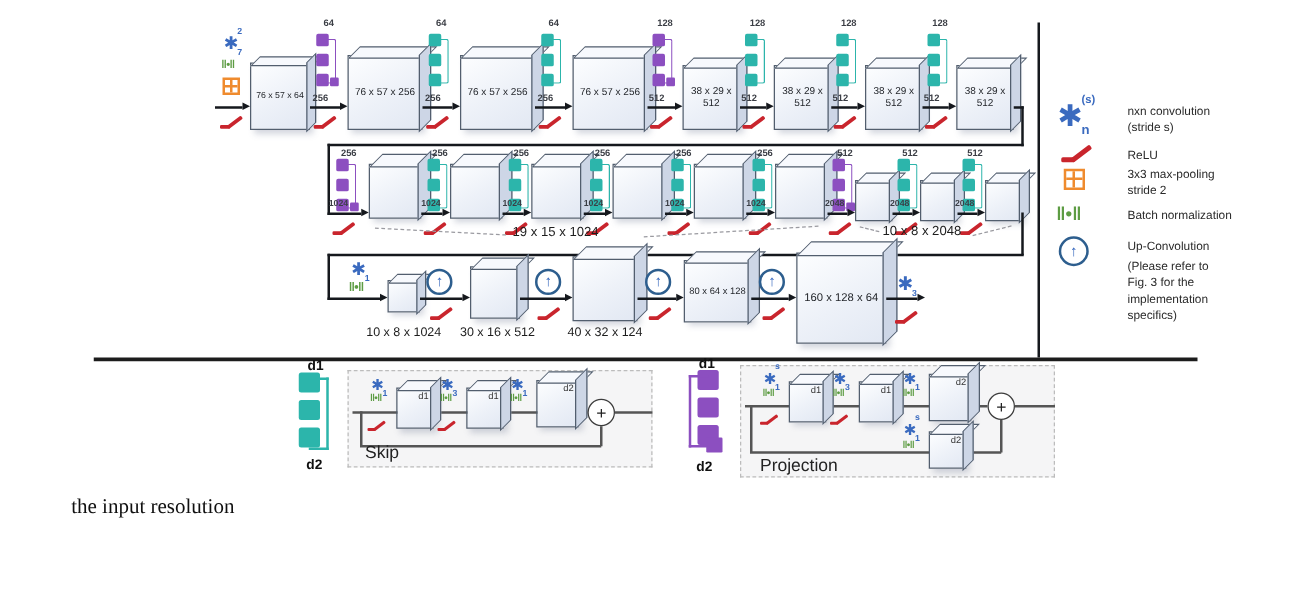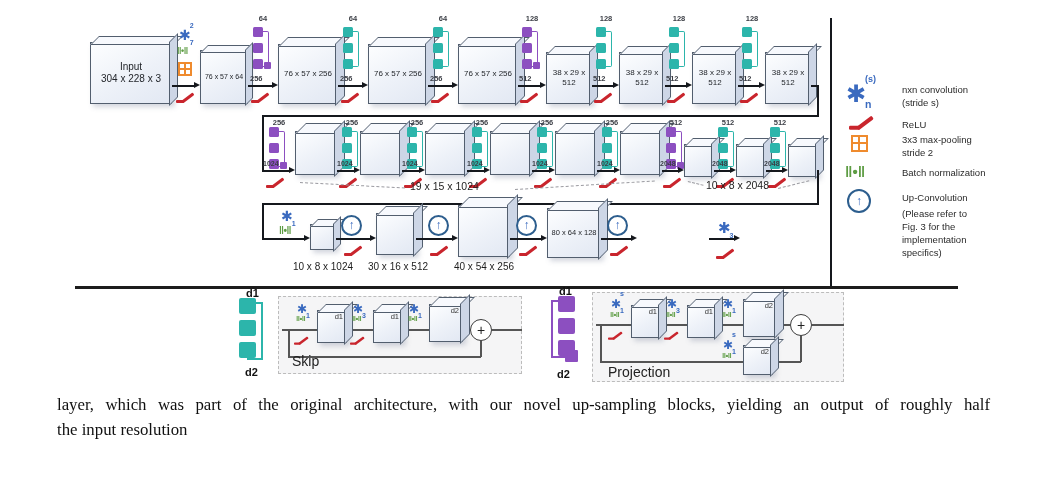--- a/index.html
+++ b/index.html
@@ -62,26 +62,20 @@
   .blklbl{position:absolute;font-size:14px;color:#222}
   .caption{position:absolute;left:57px;top:392px;width:933px}
   .capline{font-size:16.8px;line-height:25px;color:#101010;font-family:"Liberation Serif","DejaVu Serif",serif}
   .jst{text-align:justify;text-align-last:justify}
 </style>
 </head>
 <body>
 
 <div class="frame">
 
-  <div class="cube" style="left:90px;top:42px;width:82px;height:62px;--d:7px">
-    <span class="lbl" style="font-size:10px">
-      <span>Input</span>
-      <span>304 x 228 x 3</span>
-    </span>
-  </div>
   <span class="conv abs" style="left:179px;top:27px"><i class="ast">✱</i><i class="csup">2</i><i class="csub">7</i></span>
   <span class="bn abs" style="left:177px;top:47px">‖•‖</span>
   <span class="pool abs" style="left:178px;top:62px"></span>
   <div class="hl" style="left:172px;top:85px;width:22px"></div>
   <div class="ah" style="left:194px;top:82px"></div>
   <span class="relu abs" style="left:176px;top:92px"></span>
 
   <div class="cube" style="left:200px;top:50px;width:48px;height:54px;--d:6px">
     <span class="lbl" style="font-size:7px">
         <span>76 x 57 x 64</span>
@@ -368,41 +362,47 @@
   <div class="cube" style="left:376px;top:213px;width:40px;height:42px;--d:8px"></div>
   <span class="dim" style="left:358px;top:261px;width:80px">30 x 16 x 512</span>
 
   <span class="upconv" style="left:428px;top:215px">
       <b>↑</b>
     </span>
   <span class="relu abs" style="left:430px;top:245px"></span>
   <div class="hl" style="left:416px;top:238px;width:36px"></div>
   <div class="ah" style="left:452px;top:235px"></div>
   <div class="cube" style="left:458px;top:205px;width:52px;height:52px;--d:9px"></div>
-  <span class="dim" style="left:442px;top:261px;width:84px">40 x 54 x 256</span>
+  <span class="dim" style="left:442px;top:261px;width:84px">40 x 32 x 124</span>
 
   <span class="upconv" style="left:516px;top:215px">
       <b>↑</b>
     </span>
   <span class="relu abs" style="left:519px;top:245px"></span>
   <div class="hl" style="left:510px;top:238px;width:31px"></div>
   <div class="ah" style="left:541px;top:235px"></div>
   <div class="cube" style="left:547px;top:208px;width:54px;height:50px;--d:8px">
     <span class="lbl" style="font-size:7.5px">
         <span>80 x 64 x 128</span>
         <span></span>
       </span>
   </div>
 
   <span class="upconv" style="left:607px;top:215px">
       <b>↑</b>
     </span>
   <span class="relu abs" style="left:610px;top:245px"></span>
   <div class="hl" style="left:601px;top:238px;width:30px"></div>
   <div class="ah" style="left:631px;top:235px"></div>
+  <div class="cube" style="left:637px;top:202px;width:72px;height:73px;--d:10px">
+    <span class="lbl" style="font-size:9px">
+        <span>160 x 128 x 64</span>
+        <span></span>
+      </span>
+  </div>
 
   <span class="conv abs" style="left:718px;top:220px"><i class="ast" style="font-size:15px">✱</i><i class="csub">3</i></span>
   <span class="relu abs" style="left:716px;top:248px"></span>
   <div class="hl" style="left:709px;top:238px;width:25px"></div>
   <div class="ah" style="left:734px;top:235px"></div>
 
   <div class="vl" style="left:830px;top:18px;height:268px;width:2px"></div>
 
   <span class="conv lg abs" style="left:846px;top:82px"><i class="ast">✱</i><i class="csup">(s)</i><i class="csub">n</i></span>
   <span class="legtext" style="left:902px;top:84px">nxn convolution</span>
@@ -512,17 +512,16 @@
   <div class="cube" style="left:743px;top:345px;width:30px;height:30px;--d:7px">
       <span class="dlbl">d2</span>
     </div>
 
   <span class="plus" style="left:790px;top:314px">
       <b>+</b>
     </span>
   <span class="blklbl" style="left:608px;top:364px">Projection</span>
 
   <div class="caption">
-    <div class="capline jst">layer, which was part of the original architecture, with our novel up-sampling blocks, yielding an output of roughly half</div>
     <div class="capline">the input resolution</div>
   </div>
 
 </div>
 
 </body></html>

